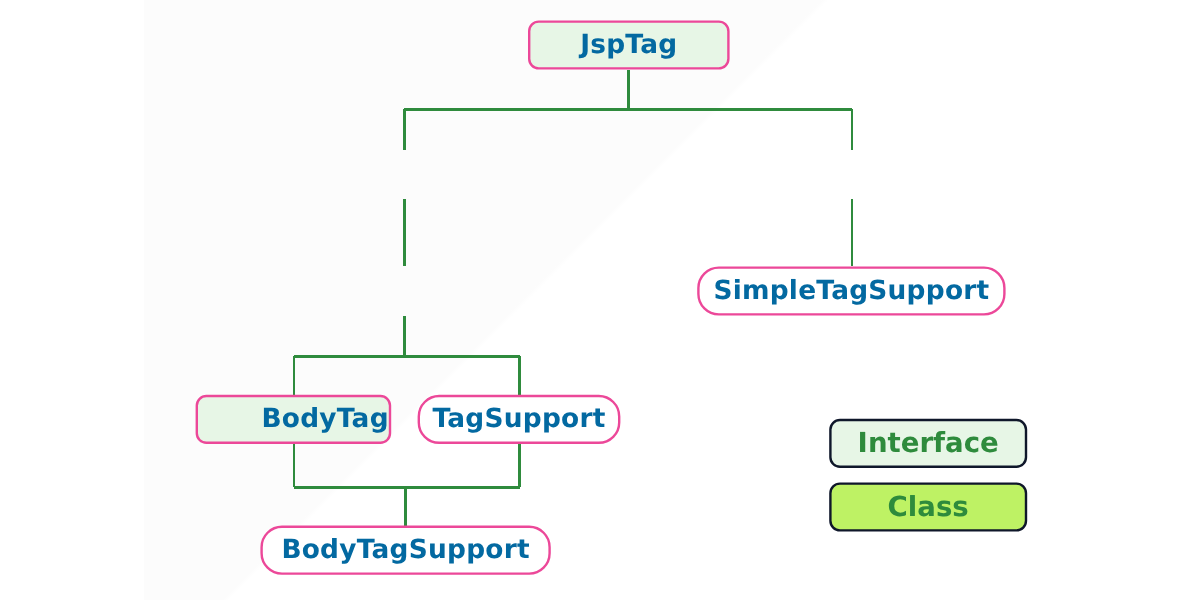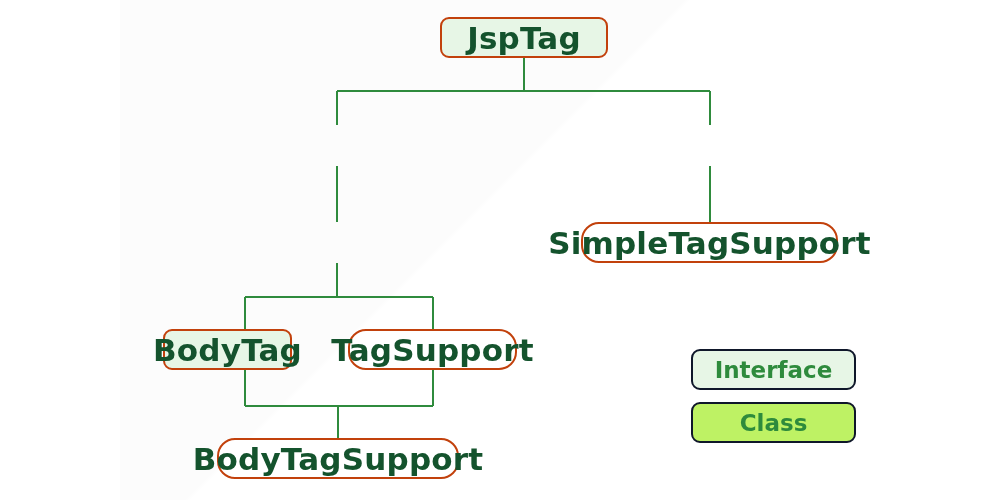--- a/index.html
+++ b/index.html
@@ -28,27 +28,27 @@
   .edges {
     position: absolute;
     left: 0;
     top: 0;
     width: 1000px;
     height: 500px;
   }
   .node {
     position: absolute;
     box-sizing: border-box;
-    border: 2px solid #c2410c;
+    border: 2px solid #ec4899;
     border-radius: 9px;
     display: flex;
     align-items: center;
     justify-content: center;
-    color: #14532d;
-    font-size: 31px;
+    color: #0369a1;
+    font-size: 22px;
     font-weight: bold;
     letter-spacing: 0.2px;
     white-space: nowrap;
   }
   .node.interface {
     background: #e7f6e6;
   }
   .node.klass {
     background: #ffffff;
     border-radius: 18px;
@@ -104,21 +104,21 @@
     <span>JspTag</span>
   </div>
 
 
 
 
   <div class="node klass" style="left:581px; top:222px; width:257px; height:41px;">
     <span>SimpleTagSupport</span>
   </div>
 
-  <div class="node interface" style="left:163px; top:329px; width:129px; height:41px;">
+  <div class="node interface" style="left:163px; top:329px; width:163px; height:41px;justify-content:flex-end;">
     <span>BodyTag</span>
   </div>
 
   <div class="node klass" style="left:348px; top:329px; width:169px; height:41px;">
     <span>TagSupport</span>
   </div>
 
   <div class="node klass" style="left:217px; top:438px; width:242px; height:41px;">
     <span>BodyTagSupport</span>
   </div>

